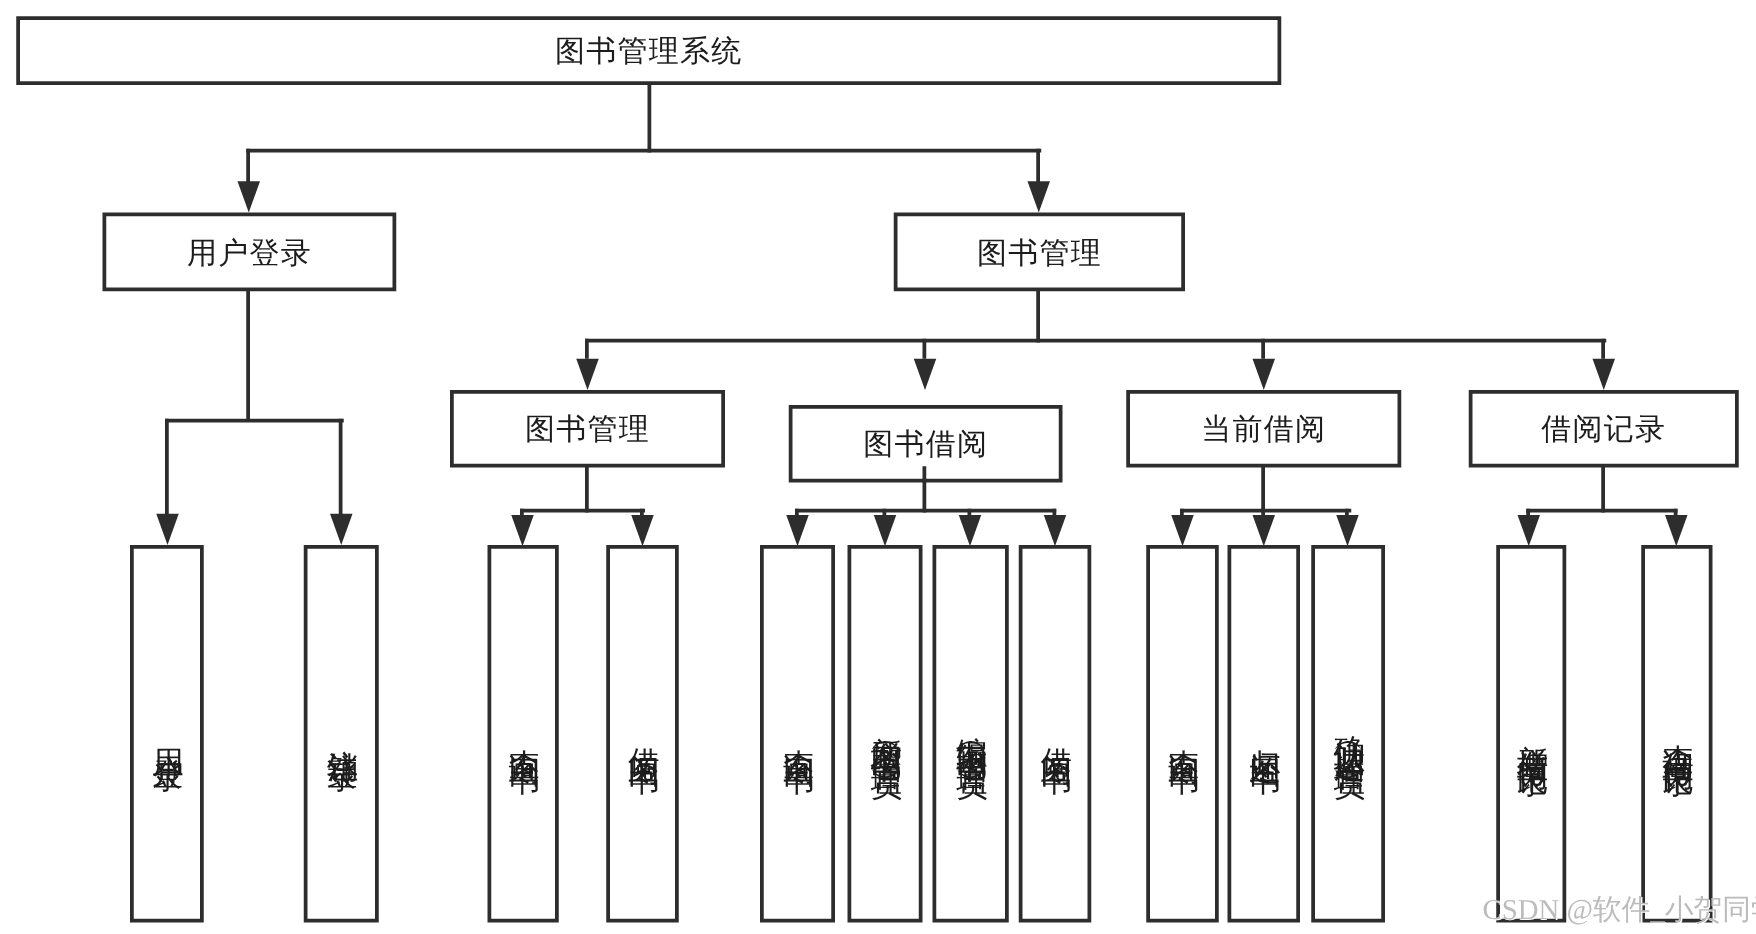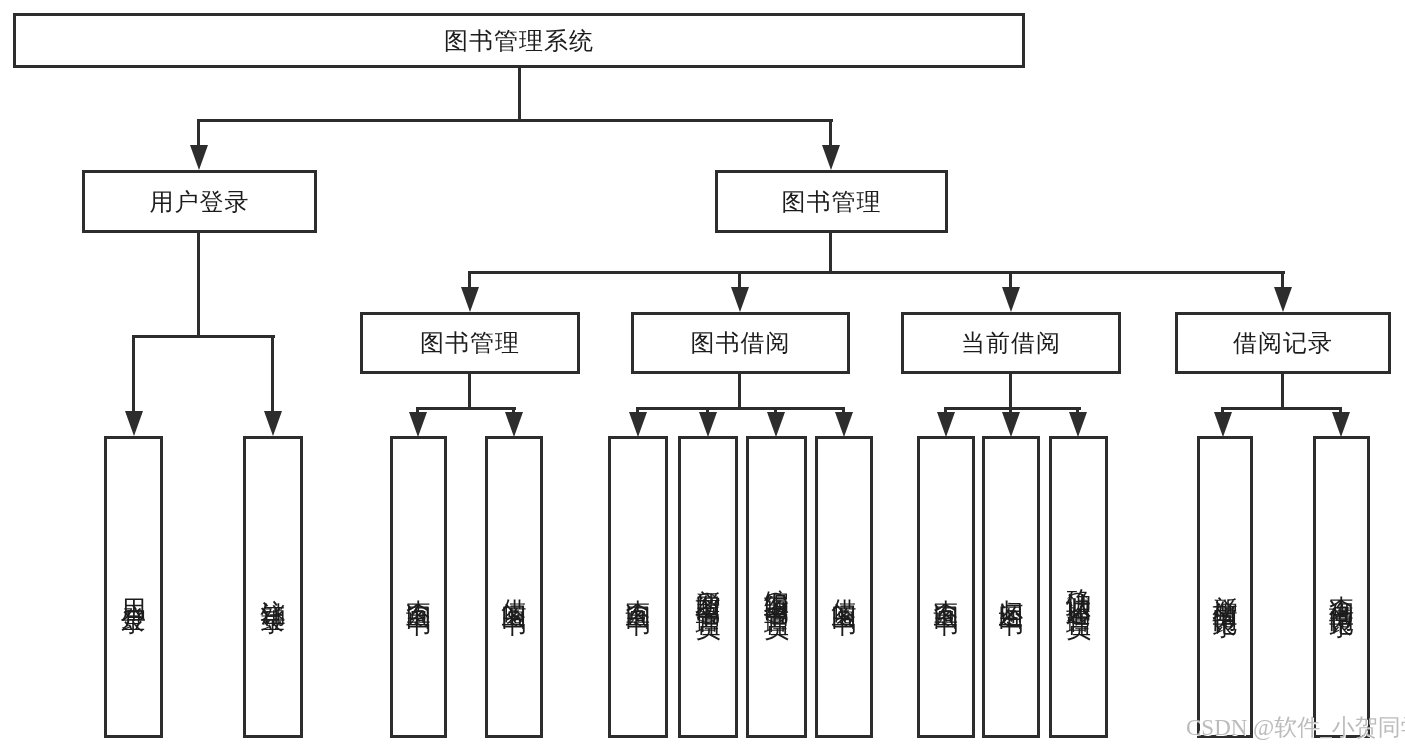--- a/index.html
+++ b/index.html
@@ -91,21 +91,21 @@
   <div class="vline" style="left:1009px;top:271px;height:16px"></div>
   <div class="vline" style="left:1281px;top:271px;height:16px"></div>
   <div class="arrow" style="left:461px;top:287px"></div>
   <div class="arrow" style="left:731px;top:287px"></div>
   <div class="arrow" style="left:1002px;top:287px"></div>
   <div class="arrow" style="left:1274px;top:287px"></div>
 
   <div class="hbox" style="left:360px;top:312px;width:220px;height:62px">
     <span class="lbl">图书管理</span>
   </div>
-  <div class="hbox" style="left:631px;top:312px;width:219px;height:62px">
+  <div class="hbox" style="left:631px;top:324px;width:219px;height:62px">
     <span class="lbl">图书借阅</span>
   </div>
   <div class="hbox" style="left:1175px;top:312px;width:216px;height:62px">
     <span class="lbl">借阅记录</span>
   </div>
   <div class="hbox" style="left:901px;top:312px;width:220px;height:62px">
     <span class="lbl">当前借阅</span>
   </div>
 
   <div class="vline" style="left:468px;top:373px;height:37px"></div>

